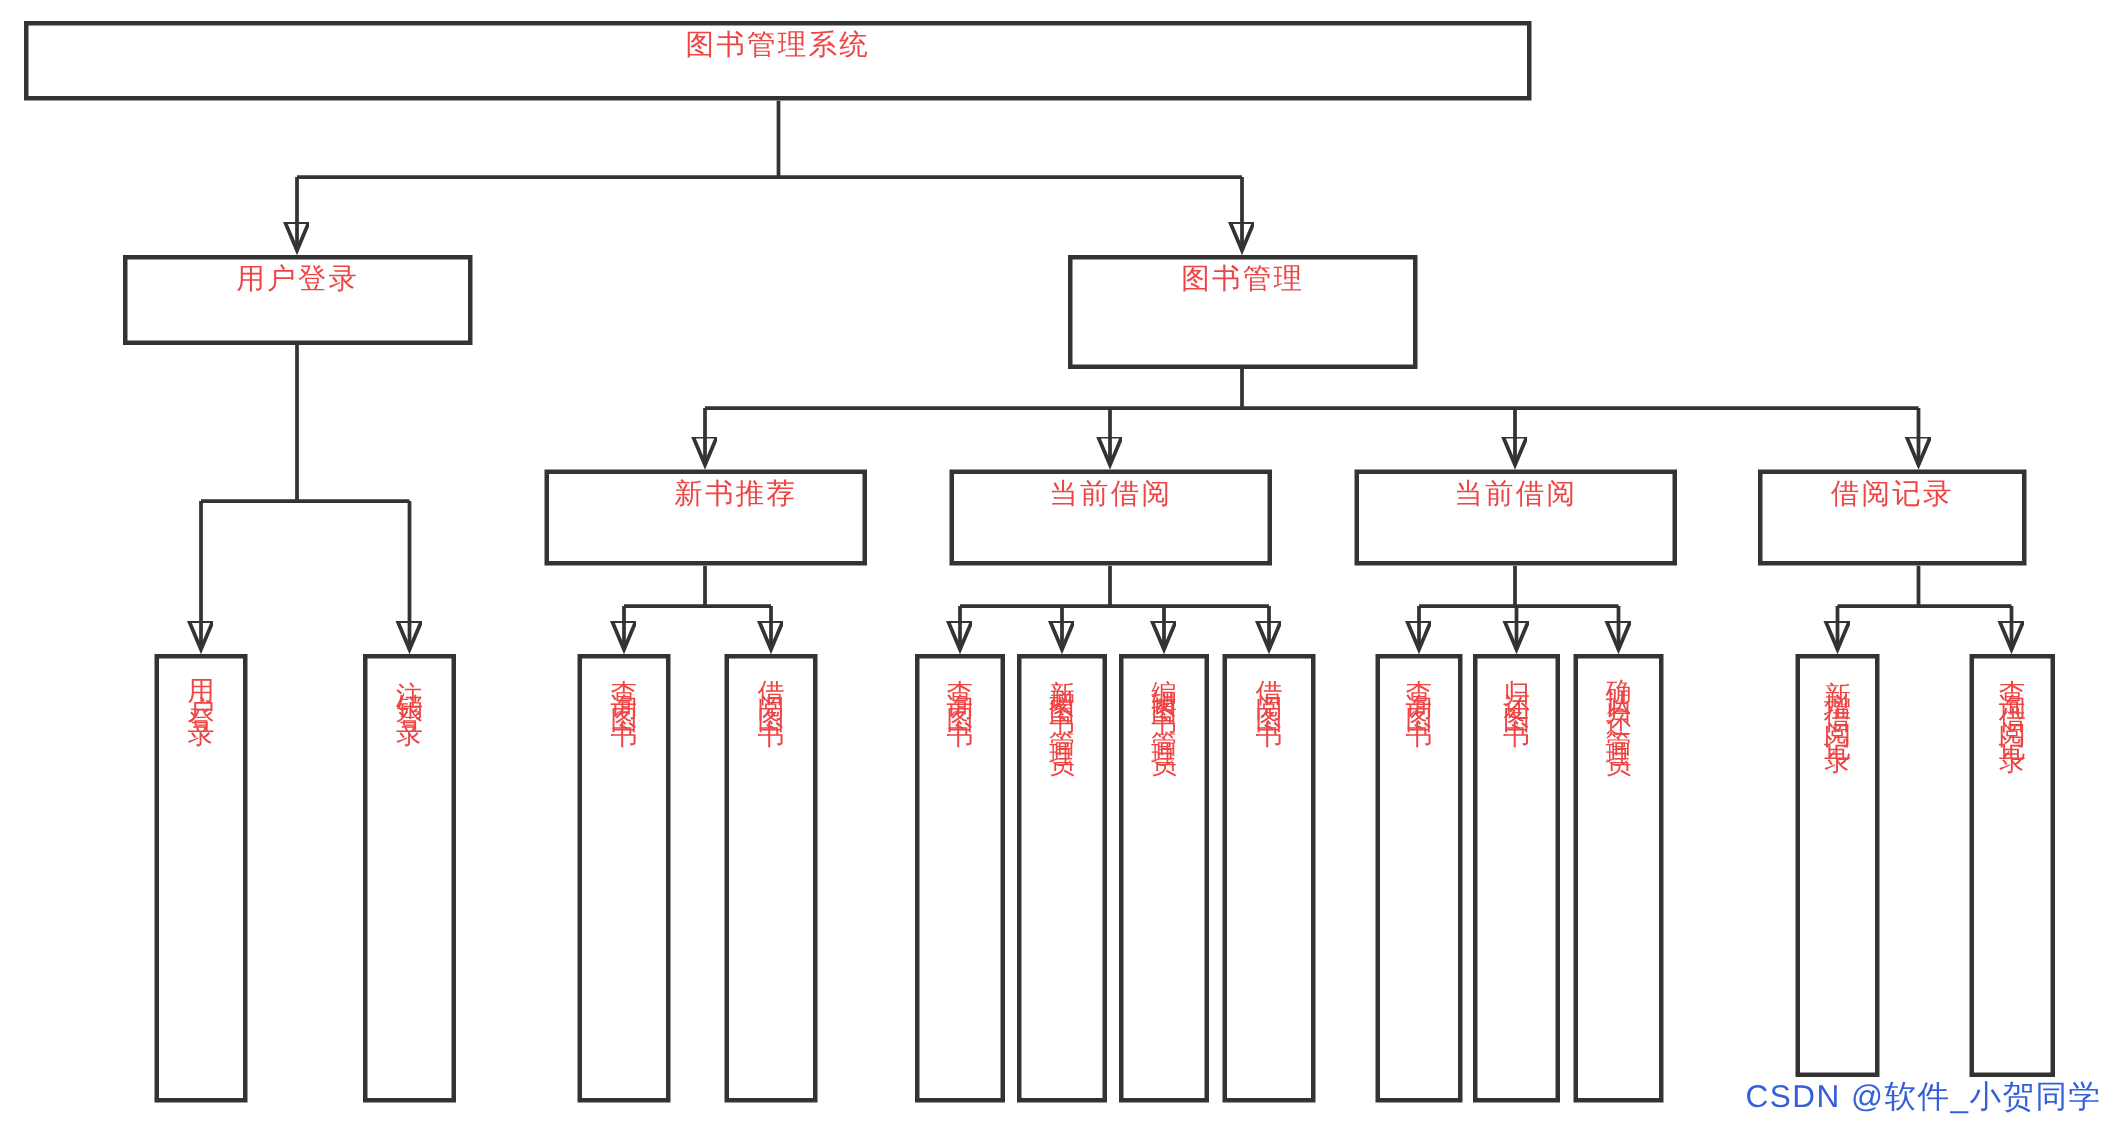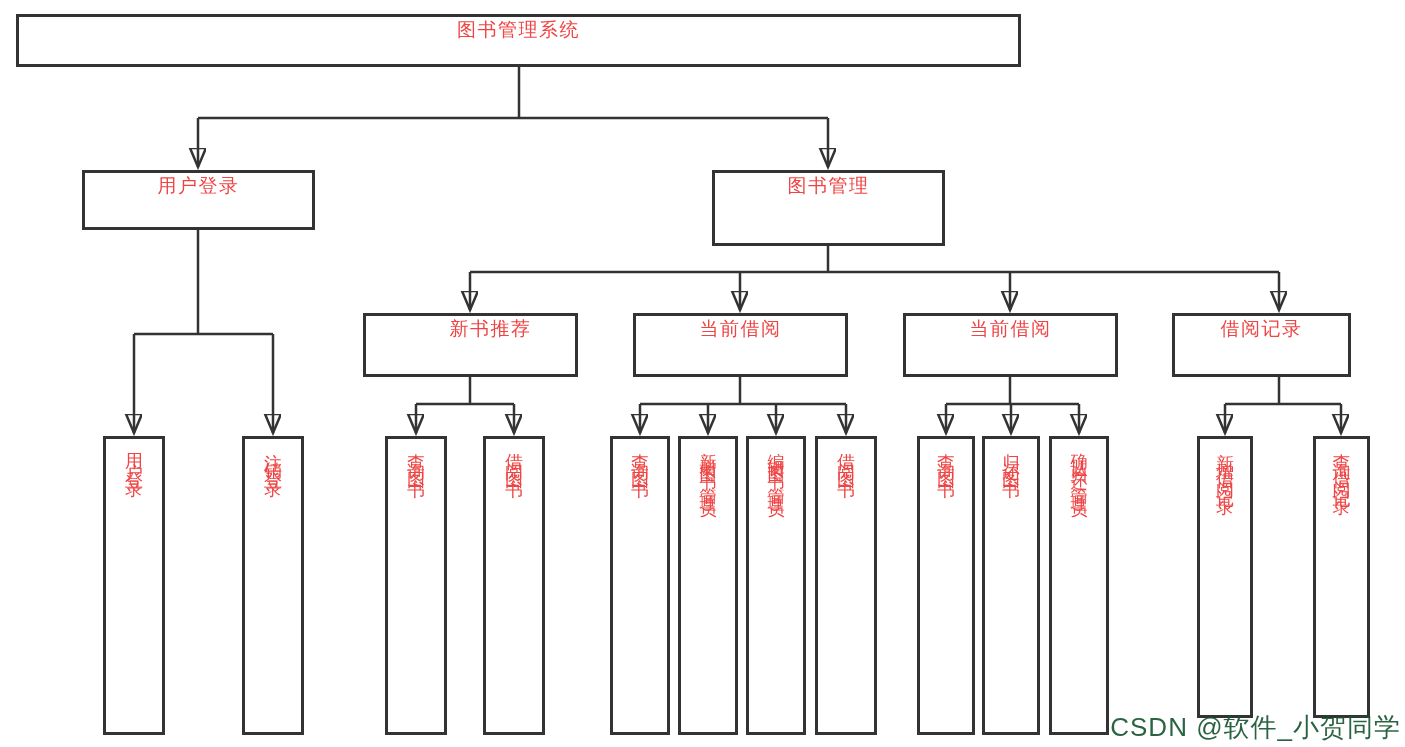--- a/index.html
+++ b/index.html
@@ -30,22 +30,22 @@
     font-size:18px;
     line-height:1;
     letter-spacing:9px;
     white-space:nowrap;
   }
   .leaf.long .vlabel{letter-spacing:7px;font-size:17px;}
   .watermark{
     position:absolute;
     right:4px;
     bottom:2px;
-    font-size:26px;
-    color:#14532d;
+    font-size:21px;
+    color:#1d4ed8;
     letter-spacing:1px;
     white-space:nowrap;
     opacity:0.9;
     pointer-events:none;
   }
 </style>
 </head>
 <body>
 
 <div class="canvas">

